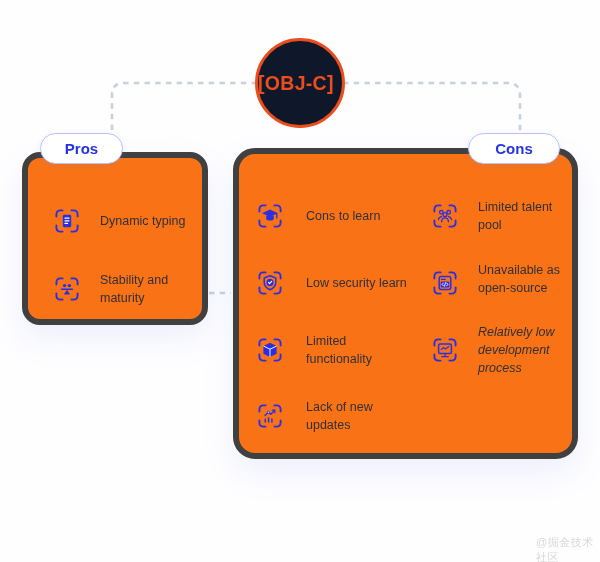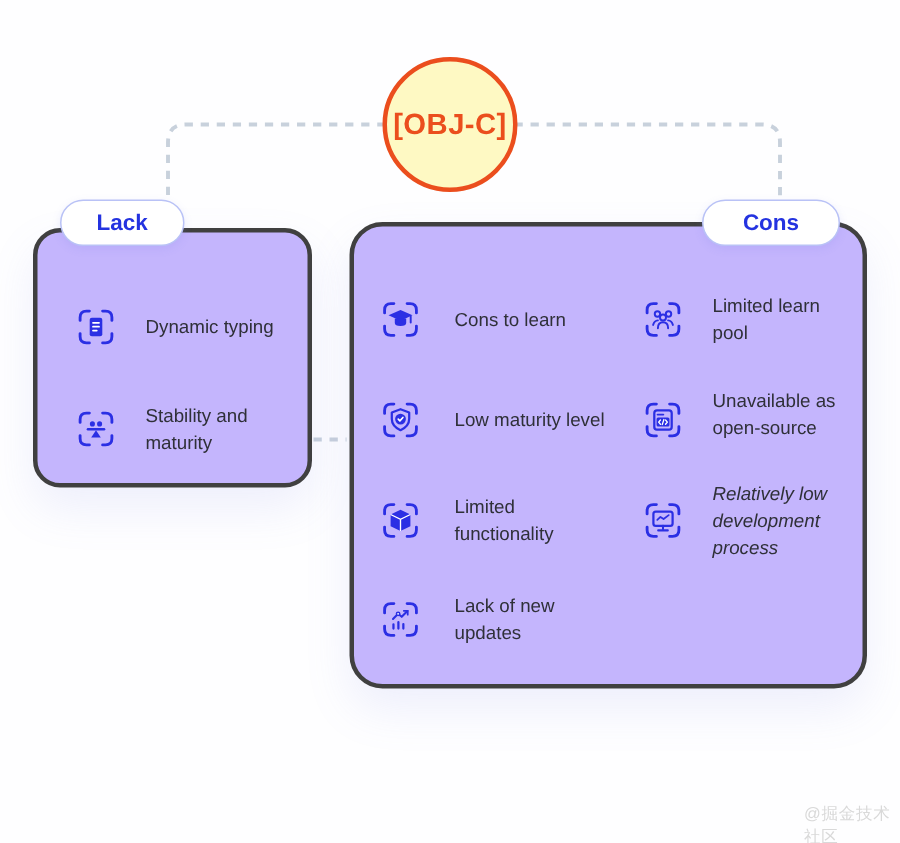--- a/index.html
+++ b/index.html
@@ -7,40 +7,40 @@
     position:relative;width:600px;height:562px;overflow:hidden;
     background:#fefeff;
     font-family:"Liberation Sans","DejaVu Sans",sans-serif;
   }
   
   #connector-layer{position:absolute;left:0;top:0;width:600px;height:562px;z-index:1;}
   .dash{stroke:var(--connector_gray,#c8d1dc);stroke-width:2.6;fill:none;stroke-dasharray:5.5 5.2;}
   
   .center-node{
     position:absolute;left:255px;top:38px;width:90px;height:90px;box-sizing:border-box;
-    border:3px solid var(--accent_orange,#eb4e1d);border-radius:50%;background:#fef9c3;
-    display:flex;align-items:center;justify-content:center;z-index:2;
+    border:3px solid var(--accent_orange,#eb4e1d);border-radius:50%;background:#0f172a;
+    display:flex;align-items:center;justify-content:flex-start;z-index:2;
   }
   .center-node span{
     color:var(--accent_orange,#eb4e1d);font-size:19.5px;font-weight:700;letter-spacing:.3px;
   }
   
   .pill{
     position:absolute;height:31px;box-sizing:border-box;z-index:4;
     background:#fff;border:1.5px solid #b9c2f6;border-radius:16px;
     display:flex;align-items:center;justify-content:center;
     color:var(--accent_blue,#2433e0);font-size:15px;font-weight:700;
     box-shadow:0 2px 6px rgba(120,130,230,.15);
   }
   #pros-pill{left:40px;top:133px;width:83px;}
   #cons-pill{left:468px;top:133px;width:92px;}
   
   .card{
-    position:absolute;background:#c4b5fd;z-index:3;
-    border:3px solid #404040;box-sizing:border-box;
+    position:absolute;background:#f97316;z-index:3;
+    border:6px solid #404040;box-sizing:border-box;
     box-shadow:0 14px 30px rgba(130,140,235,.13);
   }
   #pros-card{left:22px;top:152px;width:186px;height:173px;border-radius:18px;}
   #cons-card{left:233px;top:148px;width:345px;height:311px;border-radius:22px;}
   
   .row{position:absolute;display:flex;align-items:center;}
   .row .frame{flex:0 0 28px;width:28px;height:28px;color:var(--icon_blue,#2b2fe4);}
   .row .txt{
     margin-left:0;position:absolute;display:flex;align-items:center;min-height:28px;
     font-size:12.5px;line-height:18px;color:#2f3038;white-space:pre-line;
@@ -76,21 +76,21 @@
     <path class="dash" d="M 257 83 H 124 Q 112 83 112 95 V 131"></path>
     <path class="dash" d="M 343 83 H 508 Q 520 83 520 95 V 131"></path>
     <path class="dash" d="M 209 293 H 231"></path>
   </svg>
 
   <div class="center-node">
     <span>[OBJ-C]</span>
   </div>
 
   <div class="pill" id="pros-pill">
-    <span>Lack</span>
+    <span>Pros</span>
   </div>
   <div class="pill" id="cons-pill">
     <span>Cons</span>
   </div>
 
   <div class="card" id="pros-card">
 
     <div class="row" id="pros-r1">
       <svg class="frame" viewBox="0 0 28 28">
         <path d="M3.4 9.6 V7.6 Q3.4 3.4 7.6 3.4 H9.6 M18.4 3.4 H20.4 Q24.6 3.4 24.6 7.6 V9.6 M24.6 18.4 V20.4 Q24.6 24.6 20.4 24.6 H18.4 M9.6 24.6 H7.6 Q3.4 24.6 3.4 20.4 V18.4" fill="none" stroke="currentColor" stroke-width="1.9" stroke-linecap="round"></path>
@@ -126,21 +126,21 @@
       <div class="txt">Cons to learn</div>
     </div>
 
     <div class="row" id="cons-l2">
       <svg class="frame" viewBox="0 0 28 28">
         <path d="M3.4 9.6 V7.6 Q3.4 3.4 7.6 3.4 H9.6 M18.4 3.4 H20.4 Q24.6 3.4 24.6 7.6 V9.6 M24.6 18.4 V20.4 Q24.6 24.6 20.4 24.6 H18.4 M9.6 24.6 H7.6 Q3.4 24.6 3.4 20.4 V18.4" fill="none" stroke="currentColor" stroke-width="1.9" stroke-linecap="round"></path>
         <path d="M14 6.8 L19.8 9 V13.2 Q19.8 18.2 14 20.8 Q8.2 18.2 8.2 13.2 V9 Z" fill="none" stroke="currentColor" stroke-width="1.5" stroke-linejoin="round"></path>
         <circle cx="14" cy="13.4" r="3.6" fill="currentColor"></circle>
         <path d="M12.5 13.4 L13.6 14.6 L15.6 12.3" stroke="#fff" stroke-width="1.1" fill="none" stroke-linecap="round" stroke-linejoin="round"></path>
       </svg>
-      <div class="txt">Low maturity level</div>
+      <div class="txt">Low security learn</div>
     </div>
 
     <div class="row" id="cons-l3">
       <svg class="frame" viewBox="0 0 28 28">
         <path d="M3.4 9.6 V7.6 Q3.4 3.4 7.6 3.4 H9.6 M18.4 3.4 H20.4 Q24.6 3.4 24.6 7.6 V9.6 M24.6 18.4 V20.4 Q24.6 24.6 20.4 24.6 H18.4 M9.6 24.6 H7.6 Q3.4 24.6 3.4 20.4 V18.4" fill="none" stroke="currentColor" stroke-width="1.9" stroke-linecap="round"></path>
         <polygon points="14,6.8 20.6,10 14,13.2 7.4,10" fill="currentColor"></polygon>
         <polygon points="7.4,10 14,13.2 14,21 7.4,17.8" fill="currentColor"></polygon>
         <polygon points="20.6,10 14,13.2 14,21 20.6,17.8" fill="currentColor"></polygon>
         <path d="M14 13.2 V21 M7.4 10 L14 13.2 L20.6 10" stroke="#fff" stroke-width="0.9" fill="none"></path>
       </svg>
@@ -161,21 +161,21 @@
     </div>
 
     <div class="row" id="cons-r1">
       <svg class="frame" viewBox="0 0 28 28">
         <path d="M3.4 9.6 V7.6 Q3.4 3.4 7.6 3.4 H9.6 M18.4 3.4 H20.4 Q24.6 3.4 24.6 7.6 V9.6 M24.6 18.4 V20.4 Q24.6 24.6 20.4 24.6 H18.4 M9.6 24.6 H7.6 Q3.4 24.6 3.4 20.4 V18.4" fill="none" stroke="currentColor" stroke-width="1.9" stroke-linecap="round"></path>
         <circle cx="10.3" cy="10.3" r="1.8" fill="none" stroke="currentColor" stroke-width="1.3"></circle>
         <circle cx="17.7" cy="10.3" r="1.8" fill="none" stroke="currentColor" stroke-width="1.3"></circle>
         <circle cx="14" cy="12.6" r="2" fill="none" stroke="currentColor" stroke-width="1.3"></circle>
         <path d="M7.4 17.6 Q8.2 14.8 10.6 14.6 M20.6 17.6 Q19.8 14.8 17.4 14.6 M10.6 19.8 Q10.6 15.8 14 15.8 Q17.4 15.8 17.4 19.8" stroke="currentColor" stroke-width="1.3" fill="none" stroke-linecap="round"></path>
       </svg>
-      <div class="txt">Limited learn
+      <div class="txt">Limited talent
 pool</div>
     </div>
 
     <div class="row" id="cons-r2">
       <svg class="frame" viewBox="0 0 28 28">
         <path d="M3.4 9.6 V7.6 Q3.4 3.4 7.6 3.4 H9.6 M18.4 3.4 H20.4 Q24.6 3.4 24.6 7.6 V9.6 M24.6 18.4 V20.4 Q24.6 24.6 20.4 24.6 H18.4 M9.6 24.6 H7.6 Q3.4 24.6 3.4 20.4 V18.4" fill="none" stroke="currentColor" stroke-width="1.9" stroke-linecap="round"></path>
         <rect x="8.2" y="7.6" width="11.6" height="12.8" rx="1.8" fill="none" stroke="currentColor" stroke-width="1.5"></rect>
         <path d="M10.4 10.4 H14.2" stroke="currentColor" stroke-width="1.3" stroke-linecap="round"></path>
         <rect x="9.7" y="12.4" width="8.6" height="6" rx="1" fill="currentColor"></rect>
         <path d="M12.3 14 L11.1 15.4 L12.3 16.8 M15.7 14 L16.9 15.4 L15.7 16.8 M14.6 13.7 L13.5 17.1" stroke="#fff" stroke-width="0.9" fill="none" stroke-linecap="round" stroke-linejoin="round"></path>

